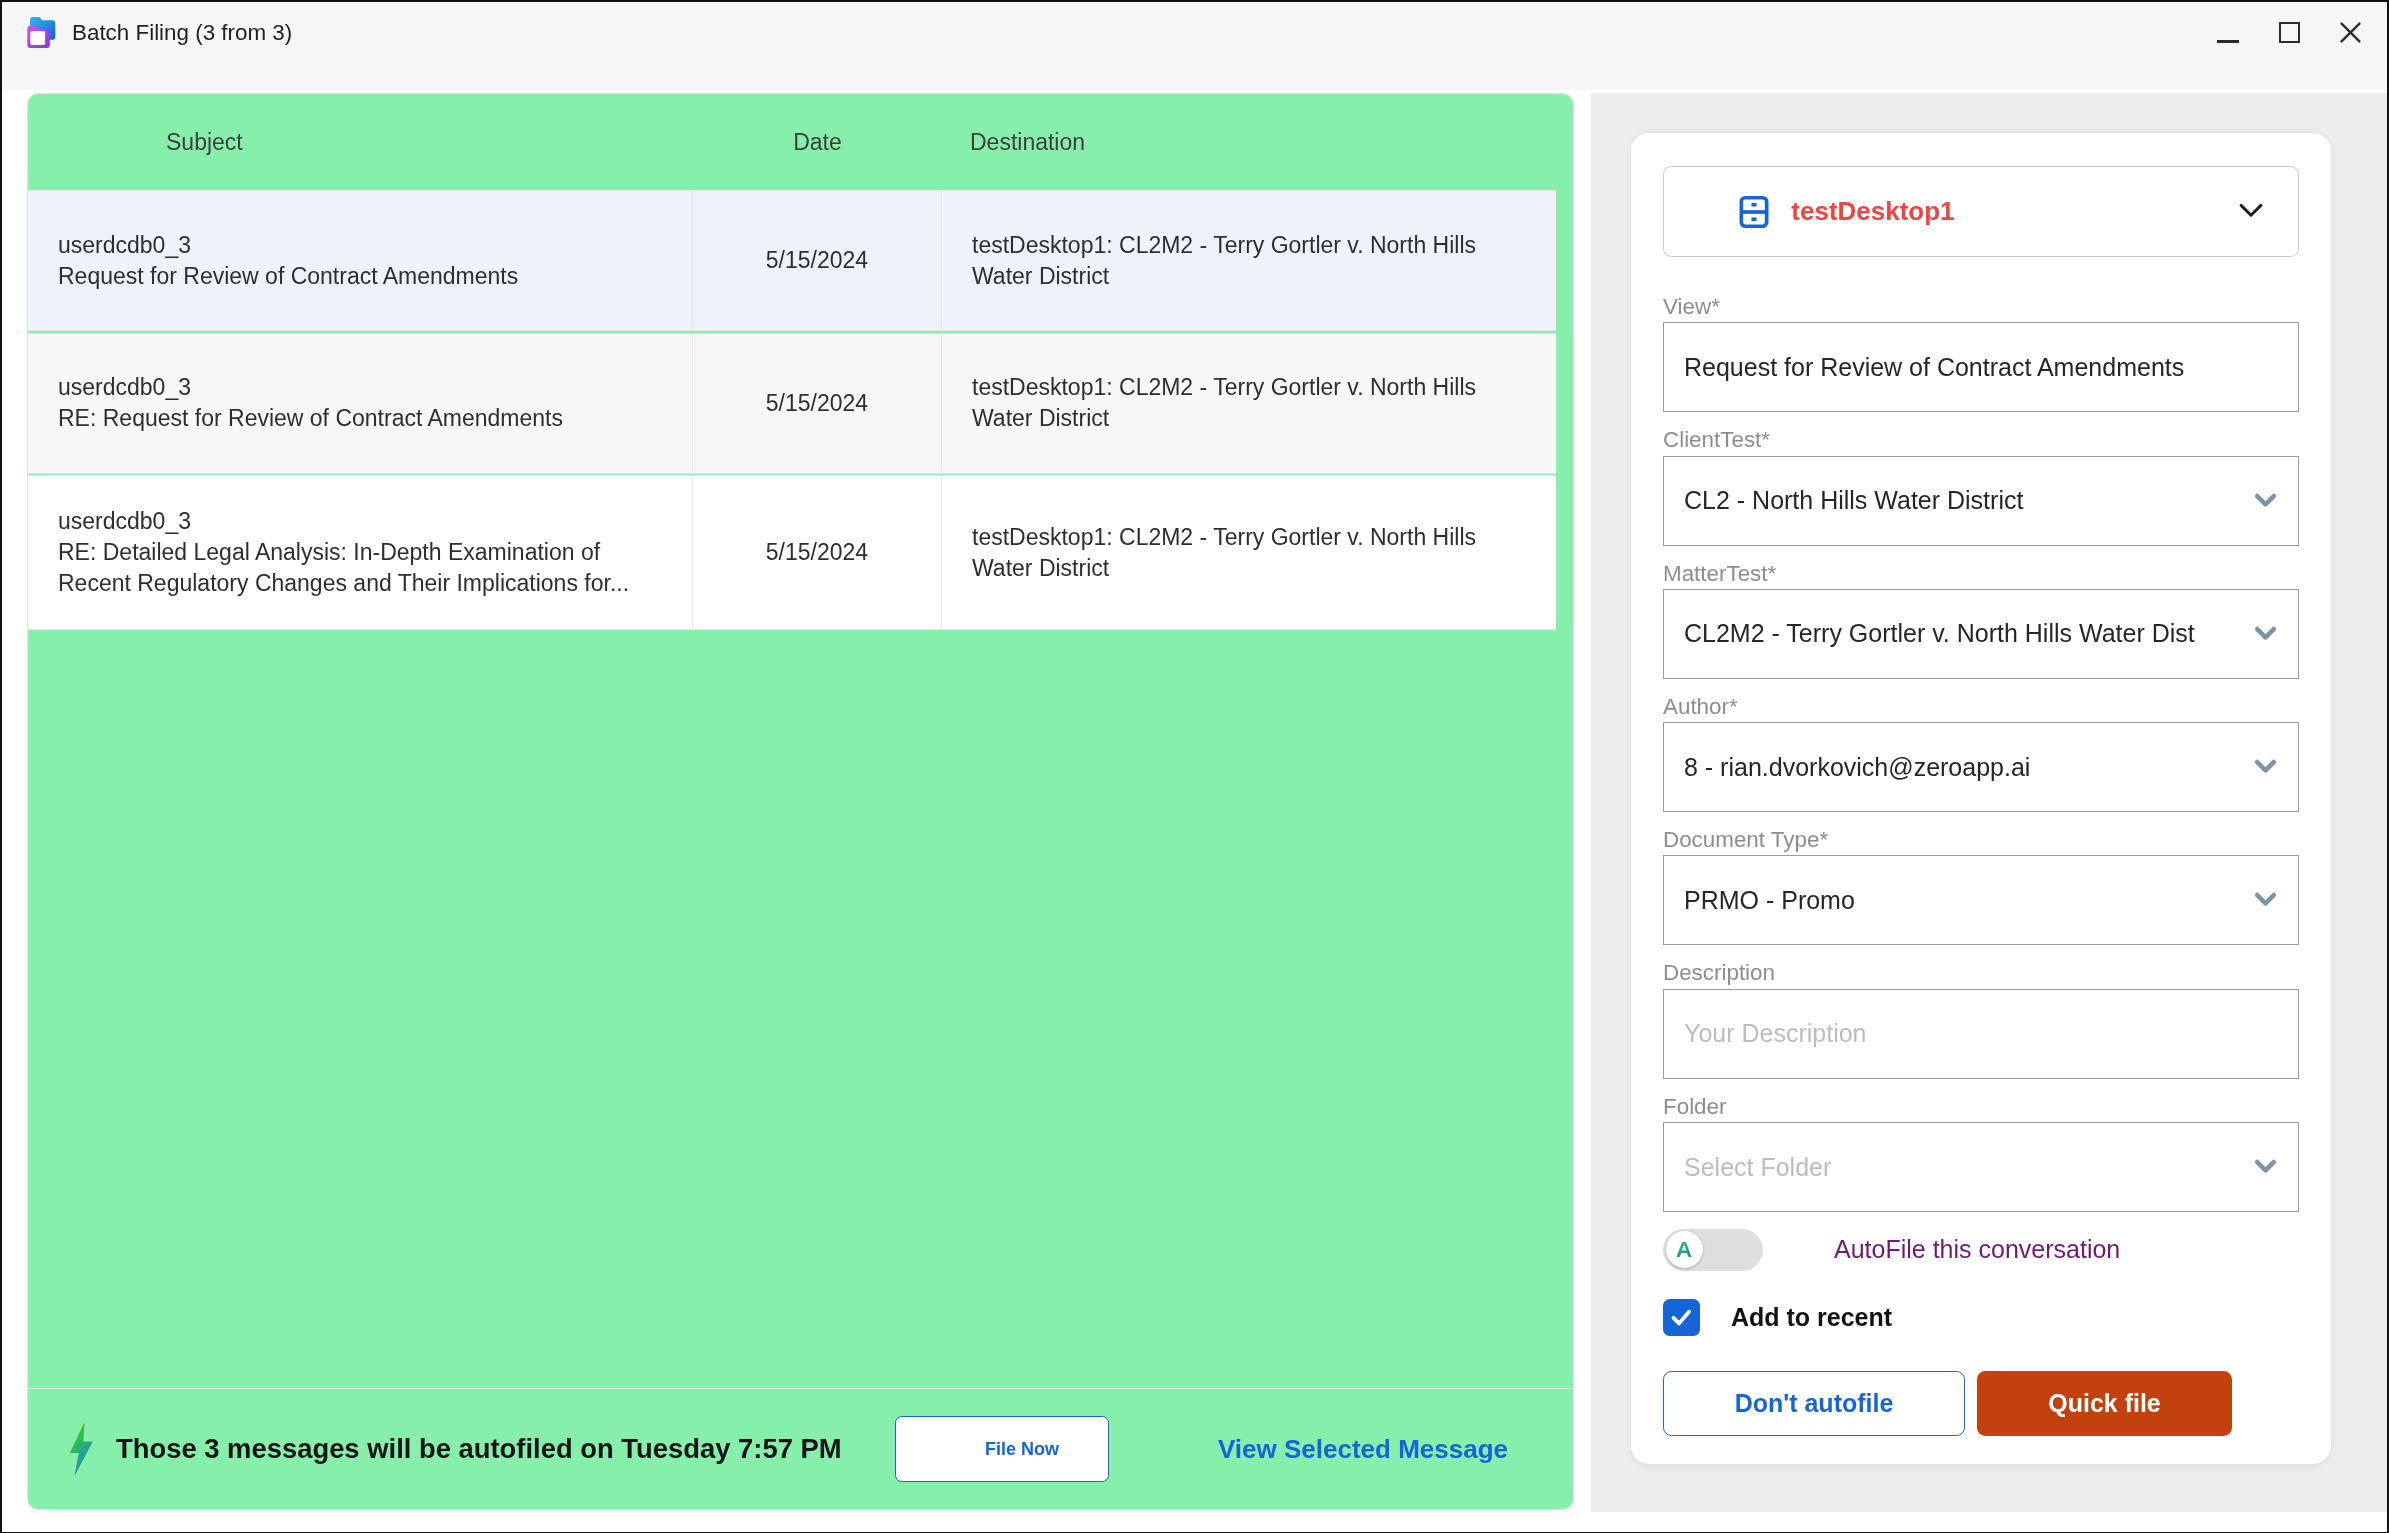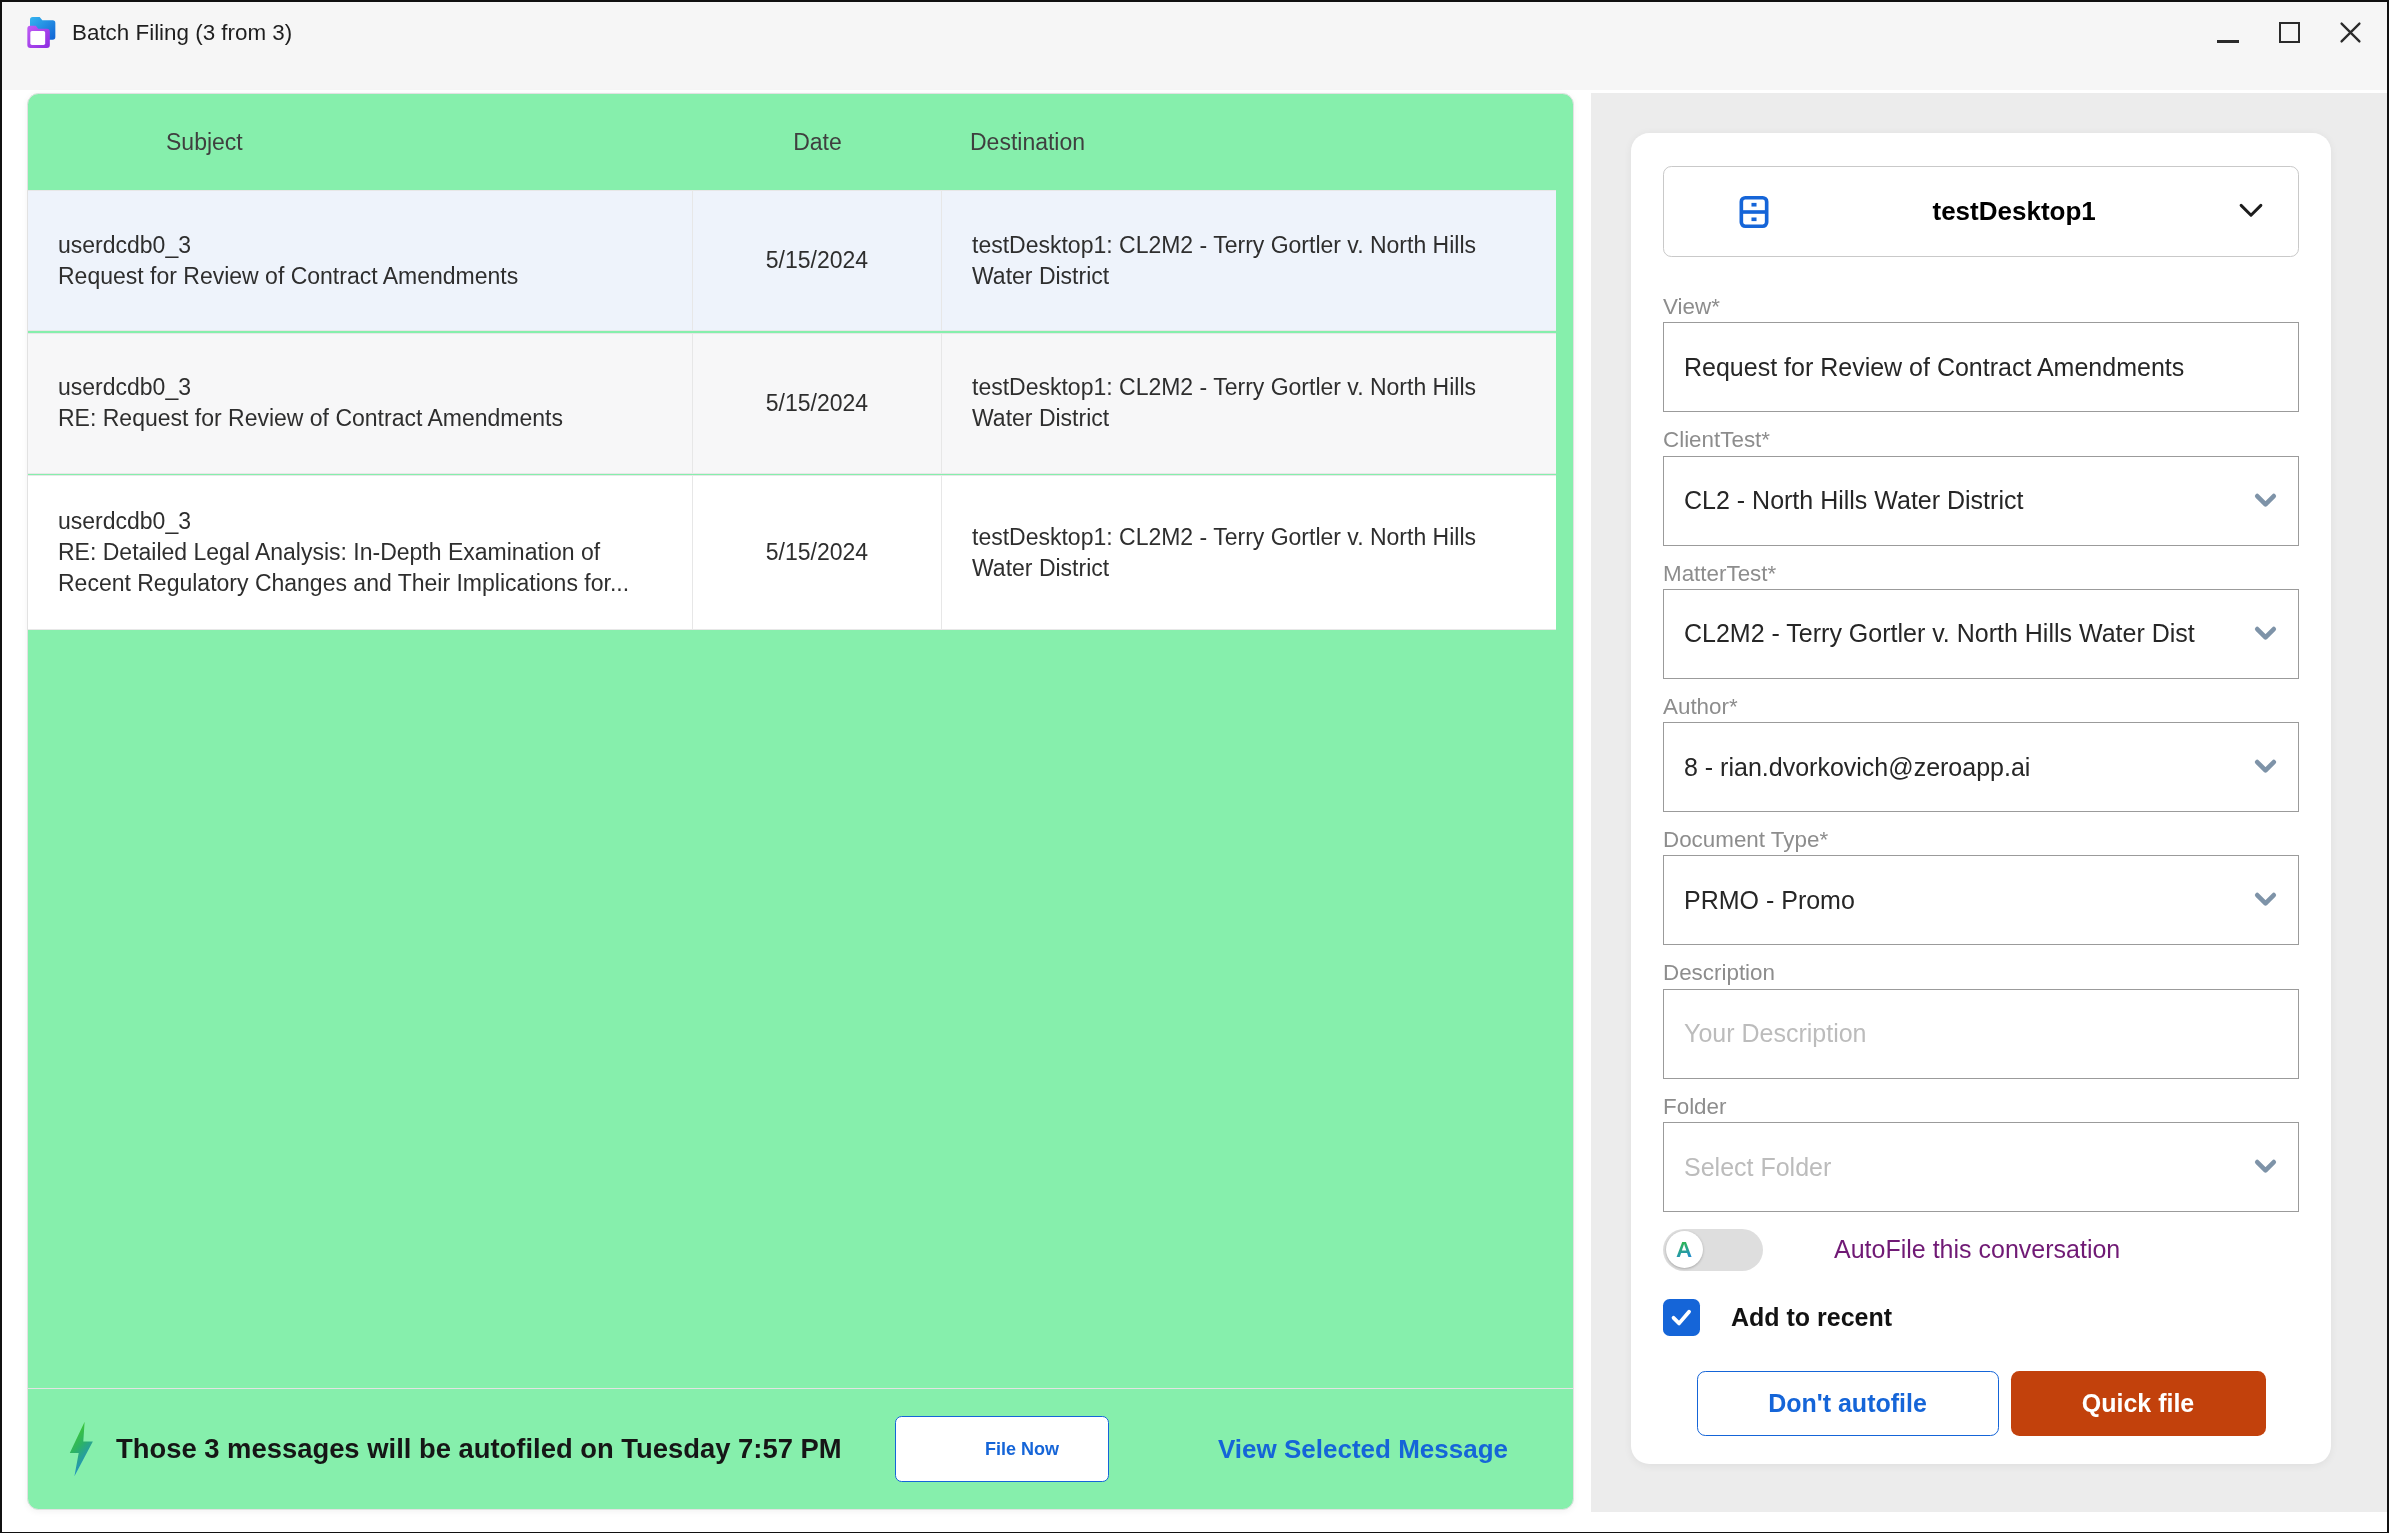--- a/index.html
+++ b/index.html
@@ -76,21 +76,21 @@
   }
   .panel-card {
     position:absolute; left:40px; top:40px; width:700px; height:1331px;
     background:#fff; border-radius:18.3px; box-shadow:0 1.7px 8.3px rgba(0,0,0,.06);
     padding:33px 32px 0;
   }
   .dest-select {
     height:91px; border:0.8px solid #c9c9c9; border-radius:8.3px;
     display:flex; align-items:center; padding:0 33px 0 71px; cursor:pointer; background:#fff;
   }
-  .dest-label { margin-left:18.3px; font-size:26px; font-weight:700; color:#000000; flex:1;text-align:center; }
+  .dest-label { margin-left:18.3px; font-size:26px; font-weight:700; color:#ef4444; flex:1; }
 
   .f-label { margin-top:15px; font-size:22.4px; line-height:25px; color:#8d8d8d; }
   .f-label.first { margin-top:37px; }
   .f-input, .f-select {
     margin-top:3.3px; height:90px; width:100%;
     border:1.7px solid #9b9b9b; background:#fff;
     font-size:25px; color:#262626; font-family:"Liberation Sans", sans-serif;
     padding:0 20px;
   }
   .f-input { outline:none; }
@@ -113,21 +113,21 @@
     font-size:22.4px; font-weight:700;
     background:linear-gradient(160deg,#2fbe3e 15%,#1f7ff2 95%);
     -webkit-background-clip:text; background-clip:text; color:transparent;
   }
   .toggle-label { margin-left:71px; font-size:25px; color:#701a75; }
 
   .check-row { margin-top:28px; display:flex; align-items:center; cursor:pointer; }
   .checkbox { width:37px; height:37px; border-radius:6.6px; background:#1565d8; display:flex; align-items:center; justify-content:center; }
   .check-label { margin-left:31px; font-size:25px; font-weight:700; color:#121212; }
 
-  .btn-row { margin-top:35px; display:flex; justify-content:center;gap:12px; }
+  .btn-row { margin-top:35px; display:flex; justify-content:flex-start;gap:12px; }
   .btn { height:65px; border-radius:8.3px; font-size:25px; font-weight:700; display:flex; align-items:center; justify-content:center; font-family:"Liberation Sans", sans-serif; cursor:pointer; }
   .btn-dont  { width:302px; background:#fff; border:1.7px solid #1565d8; color:#1565d8; }
   .btn-quick { width:255px; background:#c2410c; border:none; color:#ffffff; }
 </style>
 </head>
 <body>
 
 <div class="titlebar">
   <svg class="app-icon" viewBox="0 0 19 21" width="32" height="35">
     <defs>

